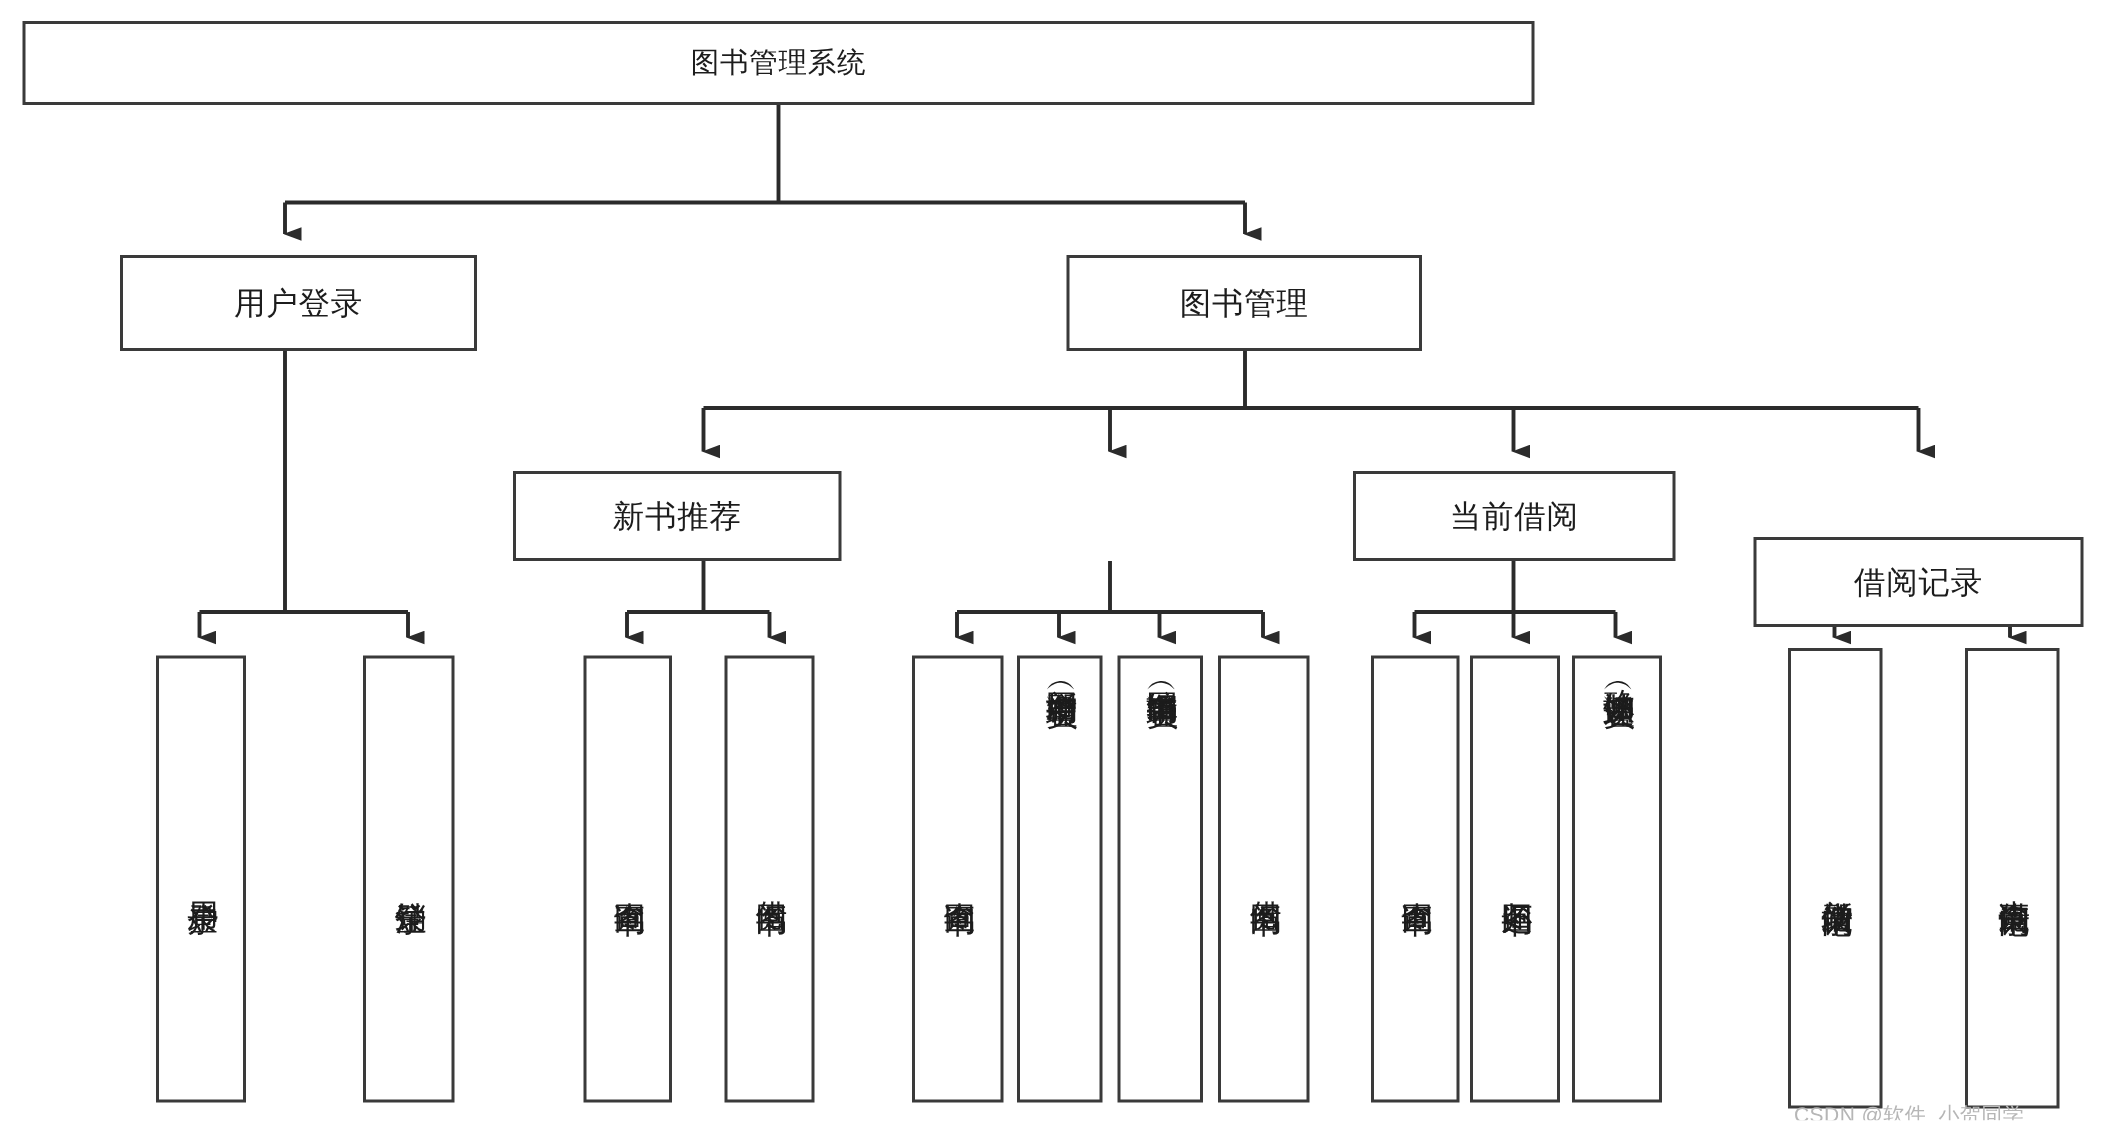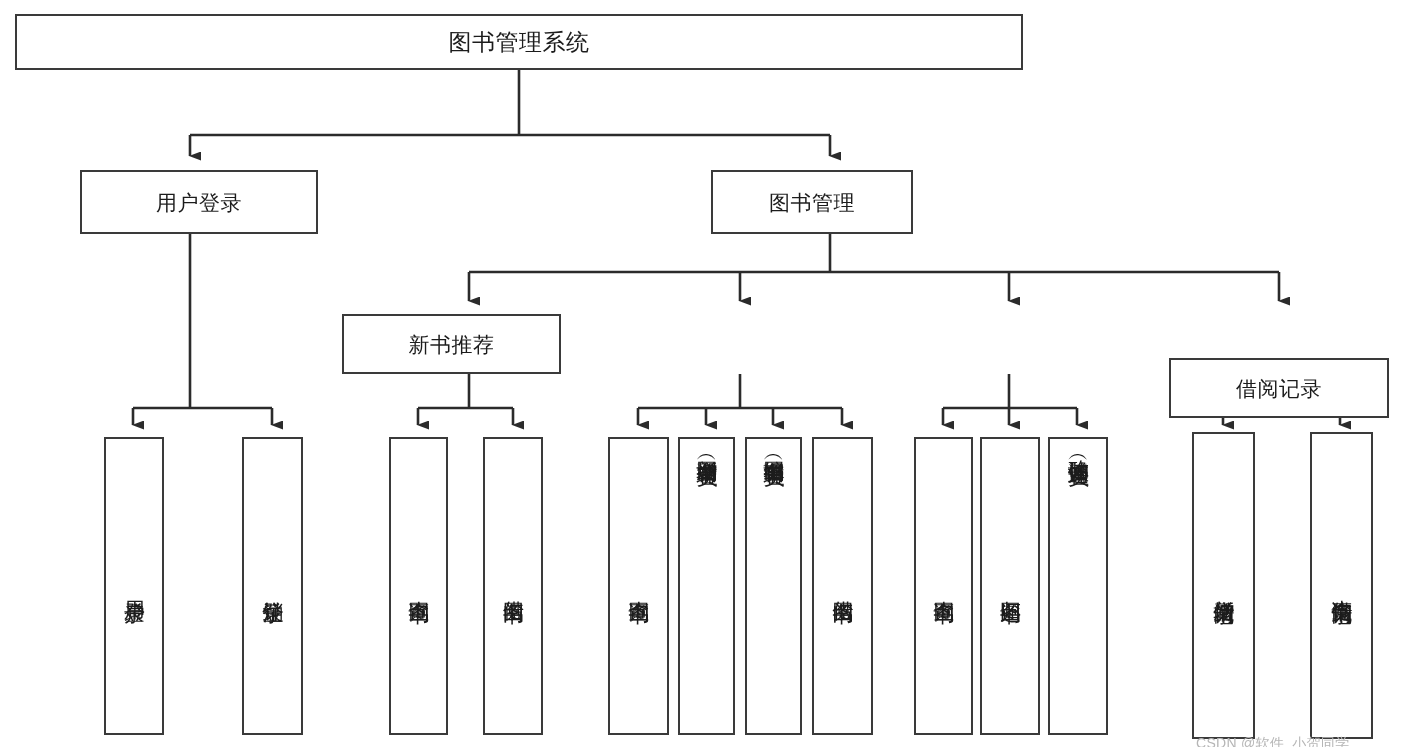--- a/index.html
+++ b/index.html
@@ -38,21 +38,21 @@
   .node-label {
     white-space: nowrap;
     letter-spacing: 0.5px;
   }
   
   .h-node .node-label {
     font-size: 21px;
     line-height: 1;
   }
   .root .node-label {
-    font-size: 23px;
+    font-size: 19px;
   }
   
   .v-node {
     align-items: flex-start;
     justify-content: center;
     padding-top: 4px;
   }
   .v-node.centered {
     align-items: center;
     padding-top: 0;
@@ -132,29 +132,32 @@
   </svg>
 
   <div class="node h-node root" style="left:15px; top:14px; width:1008px; height:56px;">
     <span class="node-label">图书管理系统</span>
   </div>
 
   <div class="node h-node" style="left:80px; top:170px; width:238px; height:64px;">
     <span class="node-label">用户登录</span>
   </div>
 
-  <div class="node h-node" style="left:711px; top:170px; width:202px; height:64px;">
+  <div class="node h-node" style="left:711px; top:170px; width:237px; height:64px;">
     <span class="node-label">图书管理</span>
   </div>
 
   <div class="node h-node" style="left:342px; top:314px; width:219px; height:60px;">
     <span class="node-label">新书推荐</span>
   </div>
 
 
+  <div class="node h-node" style="left:902px; top:314px; width:215px; height:60px;">
+    <span class="node-label">当前借阅</span>
+  </div>
 
   <div class="node h-node" style="left:1169px; top:314px; width:220px; height:60px;margin-top:44px;">
     <span class="node-label">借阅记录</span>
   </div>
 
   <div class="node v-node centered" style="left:104px; top:437px; width:60px; height:298px;">
     <span class="node-label">用户登录</span>
   </div>
 
   <div class="node v-node centered" style="left:242px; top:437px; width:61px; height:298px;">

